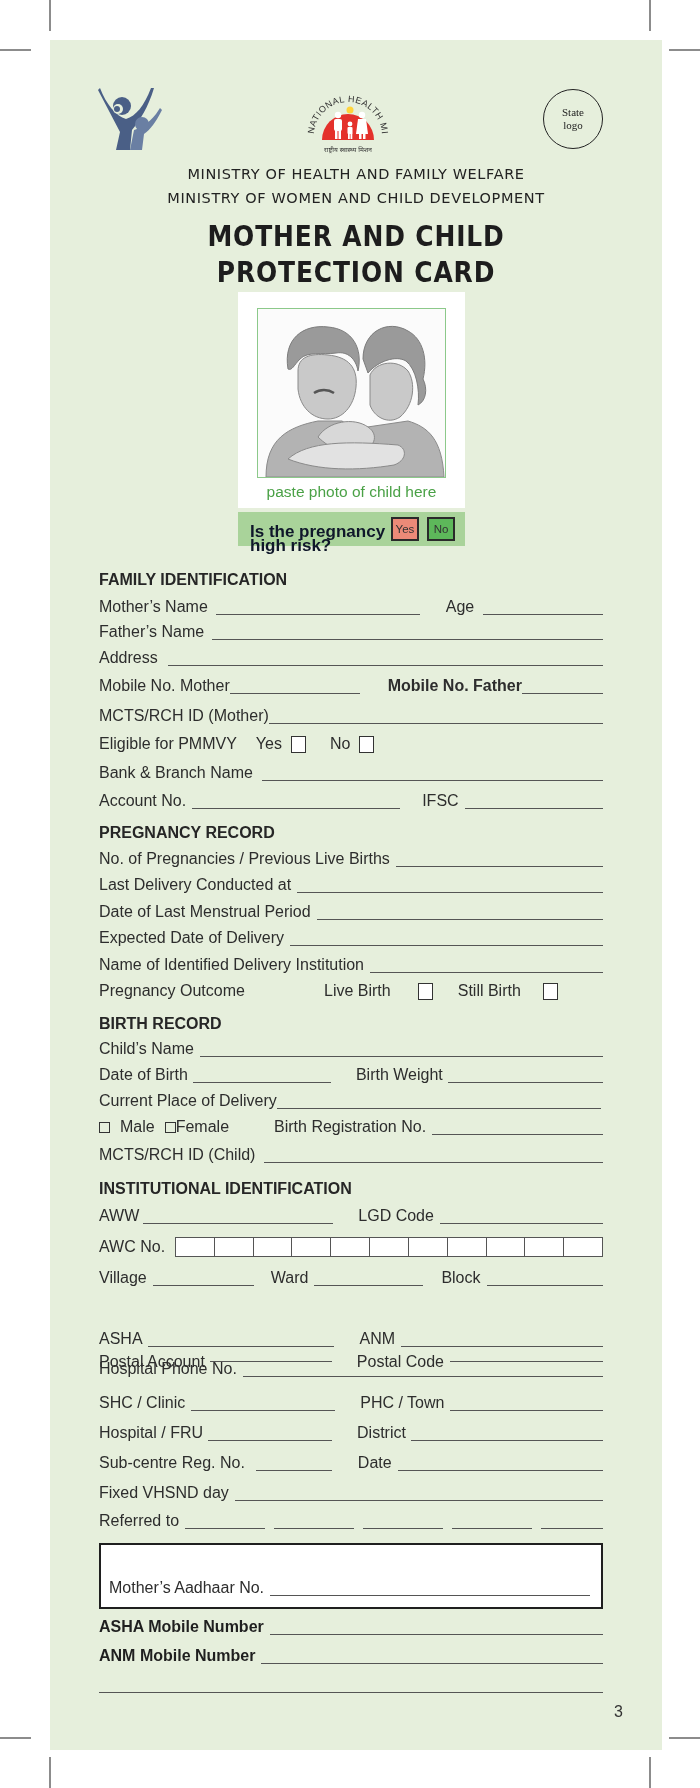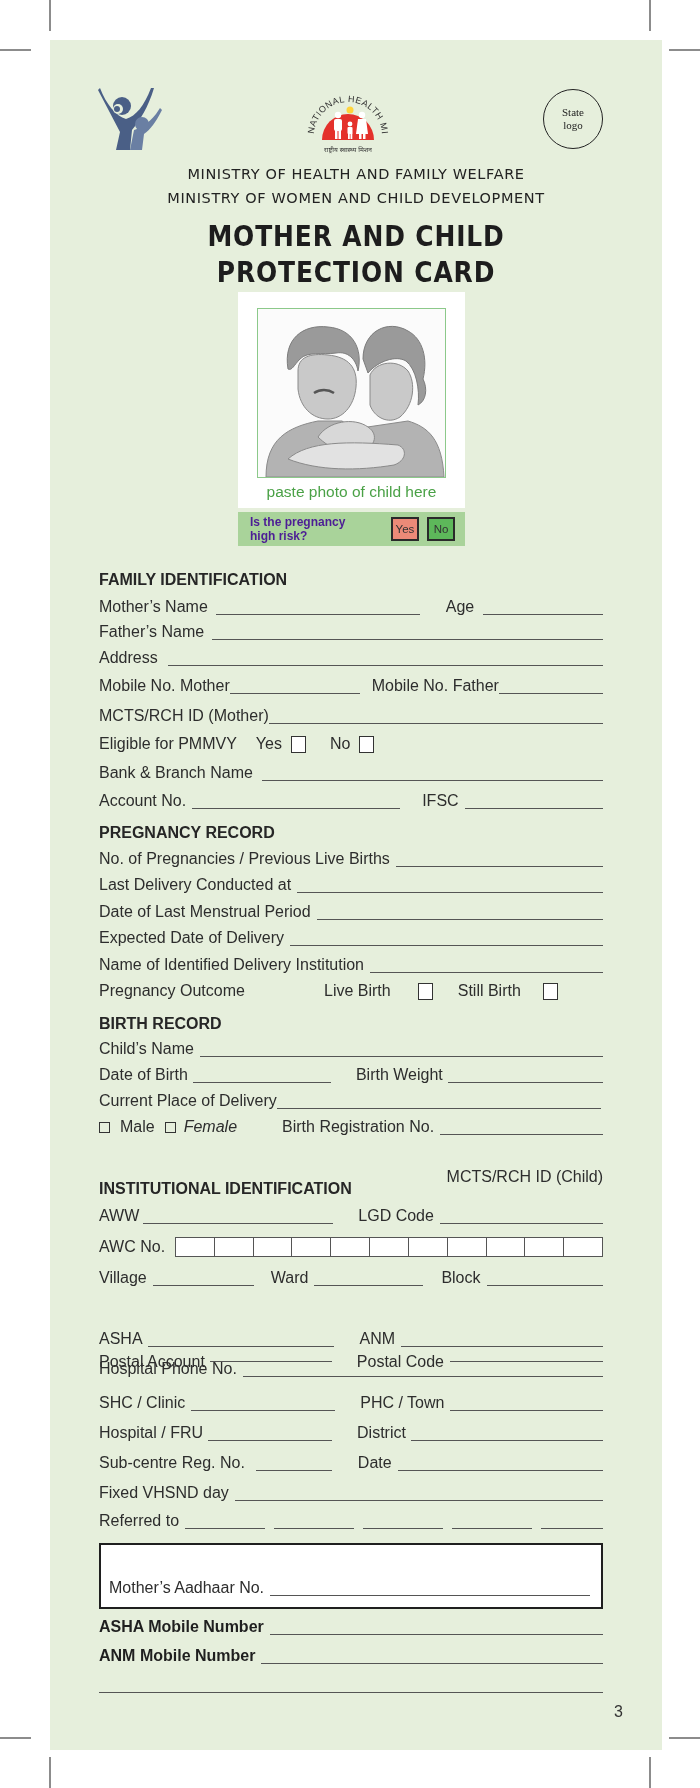--- a/index.html
+++ b/index.html
@@ -37,21 +37,21 @@
     border: 1.5px solid #8cc98a; background: #fbfbfb; overflow: hidden;
   }
   .photo-caption {
     position: absolute; left: 0; top: 191px; width: 227px; text-align: center;
     color: #4aa146; font-size: 15.5px;
   }
   .risk-bar {
     position: absolute; left: 238px; top: 512px; width: 227px; height: 34px; background: #a9d39a;
   }
   .risk-label {
-    position: absolute; left: 12px; top: 3px; font-size: 12px; font-weight: bold; line-height: 14px; color: #4c1d95;
+    position: absolute; left: 12px; top: 13px; font-size: 17px; font-weight: bold; line-height: 14px; color: #0f172a;
   }
   .risk-btn {
     position: absolute; top: 5px; height: 24px; border: 2px solid #2a2a2a; box-sizing: border-box;
     font-size: 11.5px; display: flex; align-items: center; justify-content: center; color: #333;
   }
   .risk-yes { left: 153px; width: 28px; background: #ec8a78; }
   .risk-no { left: 189px; width: 28px; background: #5db85a; }
 
   .sec {
     position: absolute; left: 99px; font-weight: bold; font-size: 16px; color: #262626;
@@ -195,21 +195,21 @@
 </div>
 
 <div class="row" style="top:647px;">
   <span class="lbl">Address</span>
   <span class="line fill" style="margin-left:10px;"></span>
 </div>
 
 <div class="row" style="top:675px;">
   <span class="lbl">Mobile No. Mother</span>
   <span class="line gap" style="width:130px;"></span>
-  <span class="lbl" style="margin-left:12px;">Mobile No. Father</span>
+  <span class="lbl" style="margin-left:28px;font-weight:bold;">Mobile No. Father</span>
   <span class="line fill"></span>
 </div>
 
 <div class="row" style="top:705px;justify-content:center;">
   <span class="lbl">MCTS/RCH ID  (Mother)</span>
   <span class="line fill"></span>
 </div>
 
 <div class="row" style="top:733px;">
   <span class="lbl">Eligible for PMMVY</span>
@@ -282,26 +282,26 @@
 
 <div class="row" style="top:1090px;">
   <span class="lbl">Current Place of Delivery</span>
   <span class="line fill" style="margin-right:2px;"></span>
 </div>
 
 <div class="row" style="top:1116px;">
   <span class="chk-sm"></span>
   <span class="lbl" style="margin-left:10px;">Male</span>
   <span class="chk-sm" style="margin-left:10px;"></span>
-  <span class="lbl" style="margin-left:8px;font-style:italic;">Female</span>
+  <span class="lbl" style="">Female</span>
   <span class="lbl" style="margin-left:45px;text-align:center;">Birth Registration No.</span>
   <span class="line fill" style="margin-left:6px;"></span>
 </div>
 
-<div class="row" style="top:1168px;flex-direction:column;">
+<div class="row" style="top:1144px;">
   <span class="lbl">MCTS/RCH ID (Child)</span>
   <span class="line fill" style="margin-left:9px;"></span>
 </div>
 
 <div class="sec" style="top:1180px;">INSTITUTIONAL IDENTIFICATION</div>
 
 <div class="row" style="top:1205px;">
   <span class="lbl">AWW</span>
   <span class="line gap" style="width:190px;margin-left:4px;"></span>
   <span class="lbl" style="margin-left:25px;">LGD Code</span>

